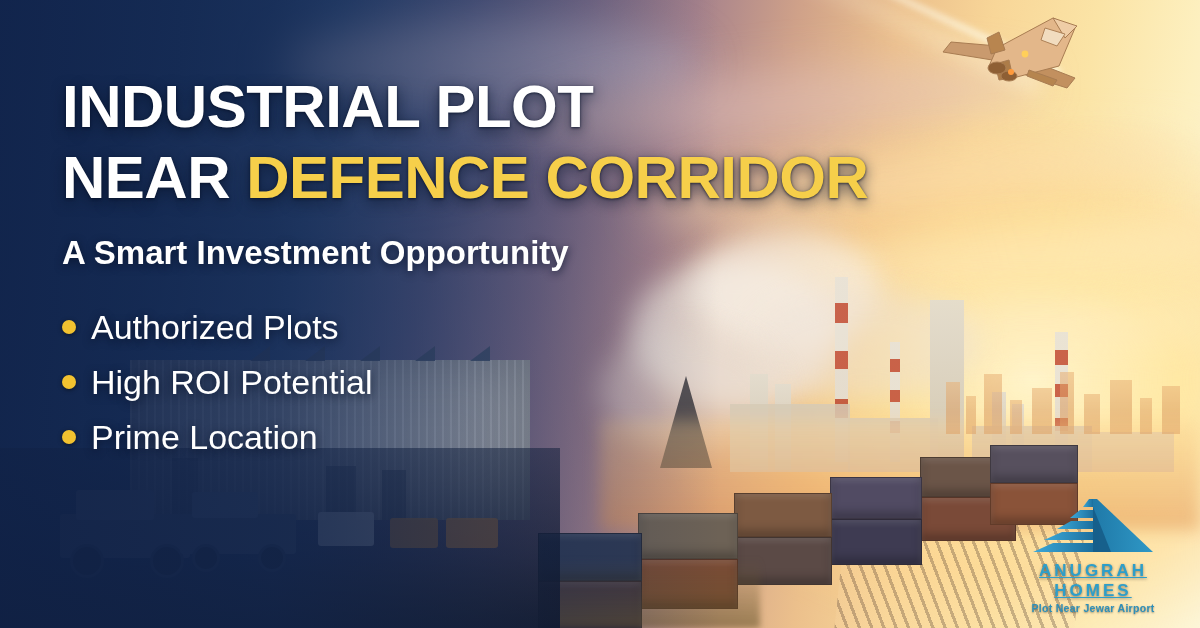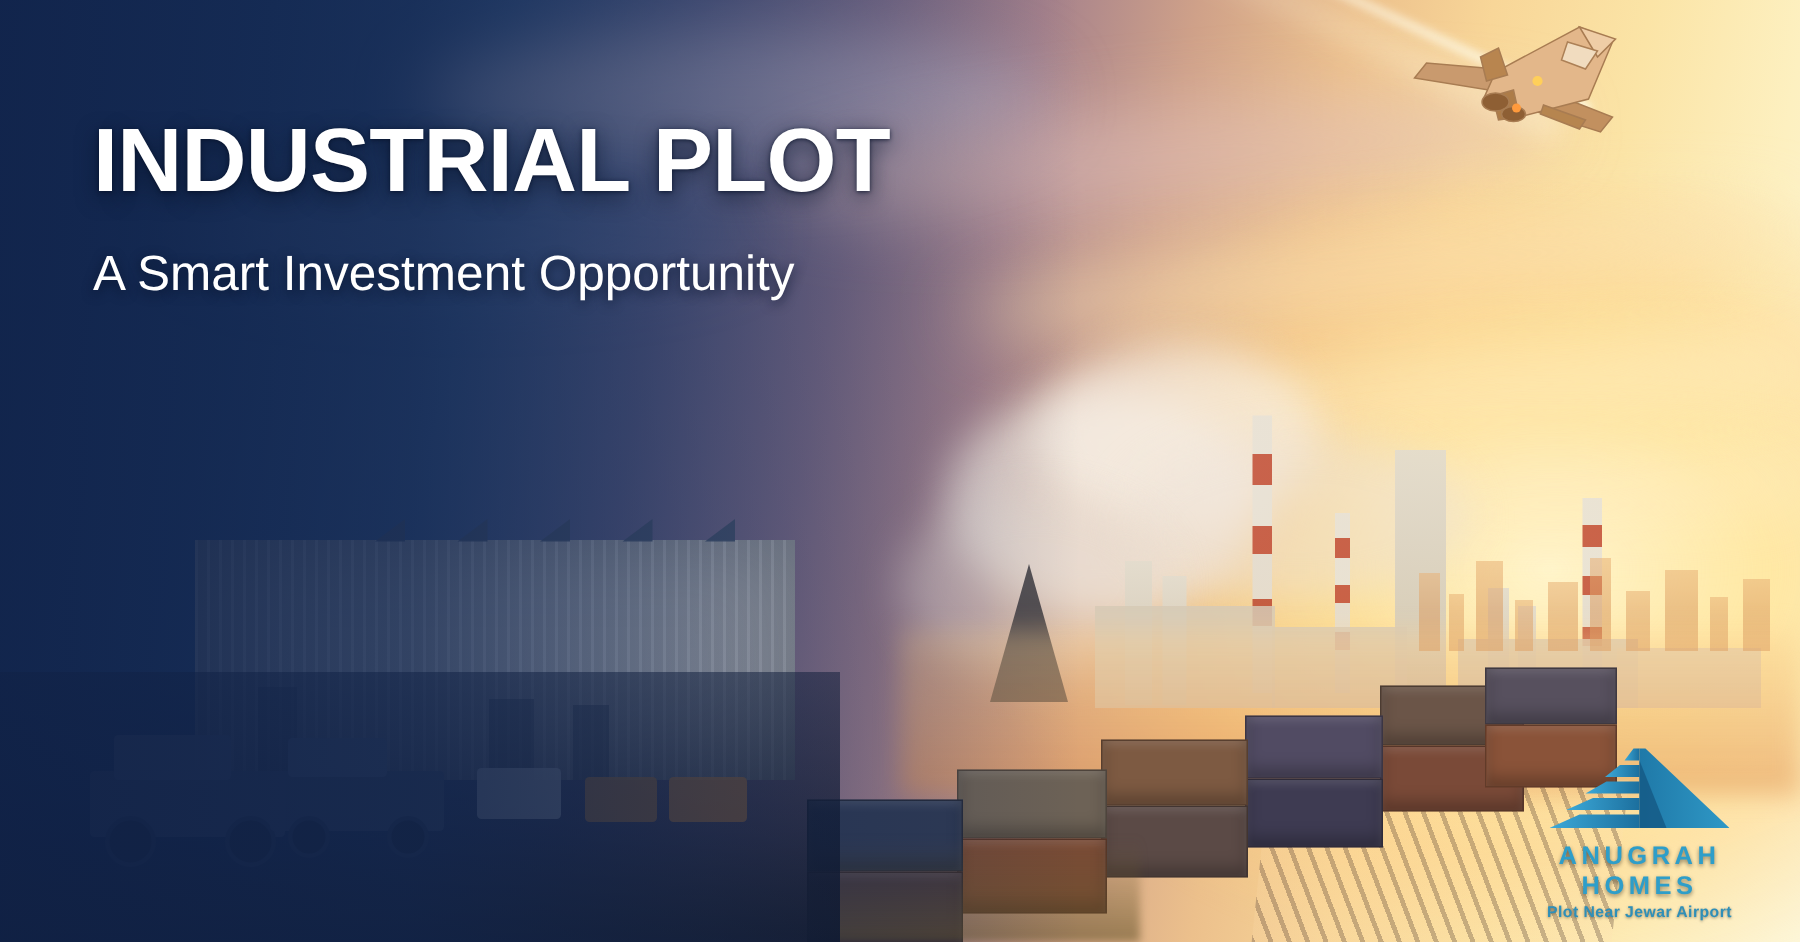--- a/index.html
+++ b/index.html
@@ -188,21 +188,21 @@
     font-size:60px; line-height:.98; font-weight:bold;
     letter-spacing:-.5px; color:#ffffff;
     text-shadow:0 4px 14px rgba(8,18,40,.65), 0 1px 3px rgba(8,18,40,.8);
     white-space:nowrap;
   }
   .headline .accent { color:#f6cf4a; }
   .line2 { margin-top:12px; }
 
   .subhead {
     margin-top:26px;
-    font-size:33px; font-weight:normal; color:#ffffff;
+    font-size:33px; font-weight:bold; color:#ffffff;
     text-shadow:0 2px 8px rgba(8,18,40,.8);
   }
 
   .bullets { margin-top:28px; list-style:none; }
   .bullet {
     display:flex; align-items:center;
     height:55px;
     font-size:34px; color:#ffffff;
     text-shadow:0 2px 9px rgba(8,18,40,.85);
   }
@@ -215,20 +215,21 @@
   
   .logo {
     position:absolute; right:22px; bottom:14px;
     width:170px; text-align:center;
   }
   .logo-mark { display:block; margin:0 auto; }
   .logo-name {
     font-size:17px; font-weight:bold; letter-spacing:3px;
     color:#2e9ec9; text-shadow:0 1px 3px rgba(0,0,0,.45);
     margin-top:-2px;
+    text-decoration:underline;
   }
   .logo-tag {
     font-size:10.5px; color:#2f8fb8; letter-spacing:.3px;
     text-shadow:0 1px 2px rgba(0,0,0,.4); margin-top:1px;font-weight:bold;
   }
 </style>
 </head>
 <body>
 
 <div class="banner">
@@ -357,23 +358,38 @@
       <circle cx="86" cy="64" r="3" fill="#ff9a3c"></circle>
     </svg>
   </div>
 
   <div class="shade"></div>
 
   <div class="content">
 
     <div class="headline">INDUSTRIAL PLOT</div>
 
+    <div class="headline line2"><span>NEAR </span><span class="accent">DEFENCE CORRIDOR</span></div>
 
     <div class="subhead">A Smart Investment Opportunity</div>
 
+    <ul class="bullets">
+      <li class="bullet">
+        <span class="dot"></span>
+        <span>Authorized Plots</span>
+      </li>
+      <li class="bullet">
+        <span class="dot"></span>
+        <span>High ROI Potential</span>
+      </li>
+      <li class="bullet">
+        <span class="dot"></span>
+        <span>Prime Location</span>
+      </li>
+    </ul>
   </div>
 
   <div class="logo">
     <svg class="logo-mark" viewBox="0 0 120 66" width="120" height="66">
       <defs>
         <linearGradient id="lgL" x1="0" y1="0" x2="1" y2="0">
           <stop offset="0" stop-color="#3ca9d8"></stop>
             <stop offset="1" stop-color="#1c6f9e"></stop>
         </linearGradient>
         <linearGradient id="lgR" x1="0" y1="0" x2="1" y2="0">

